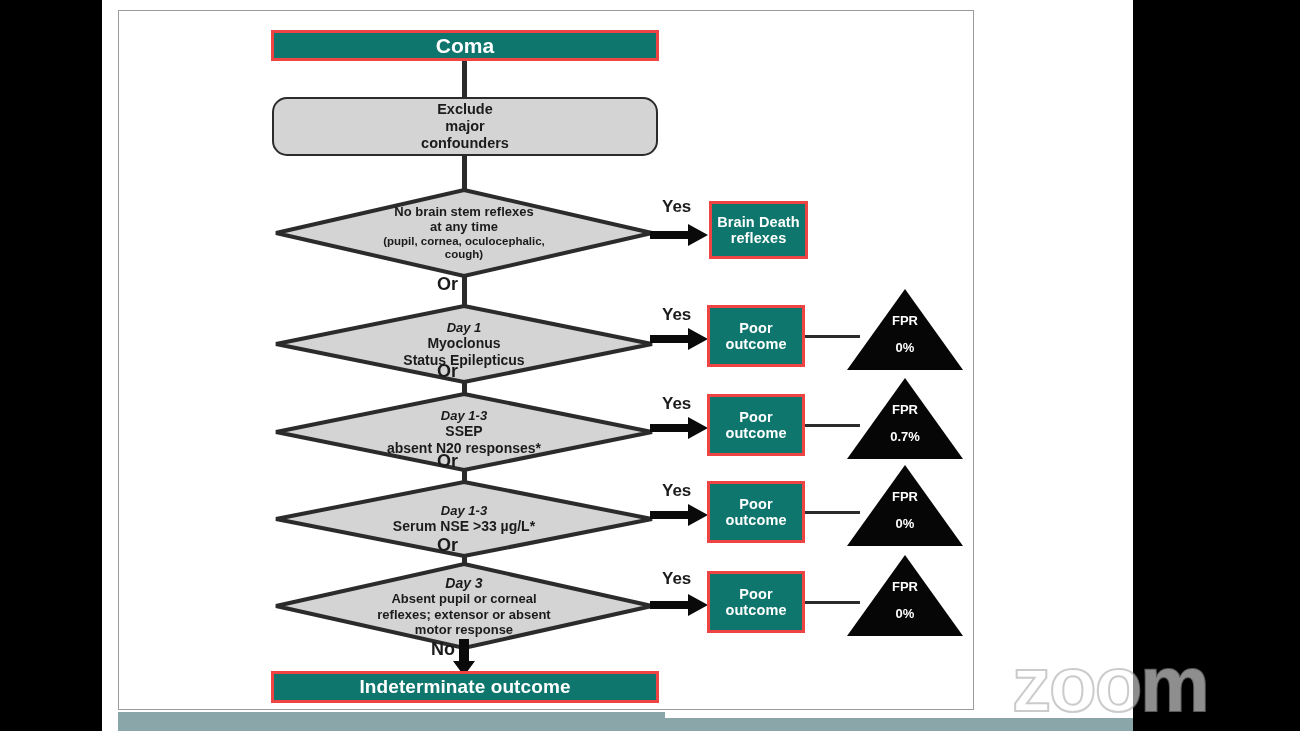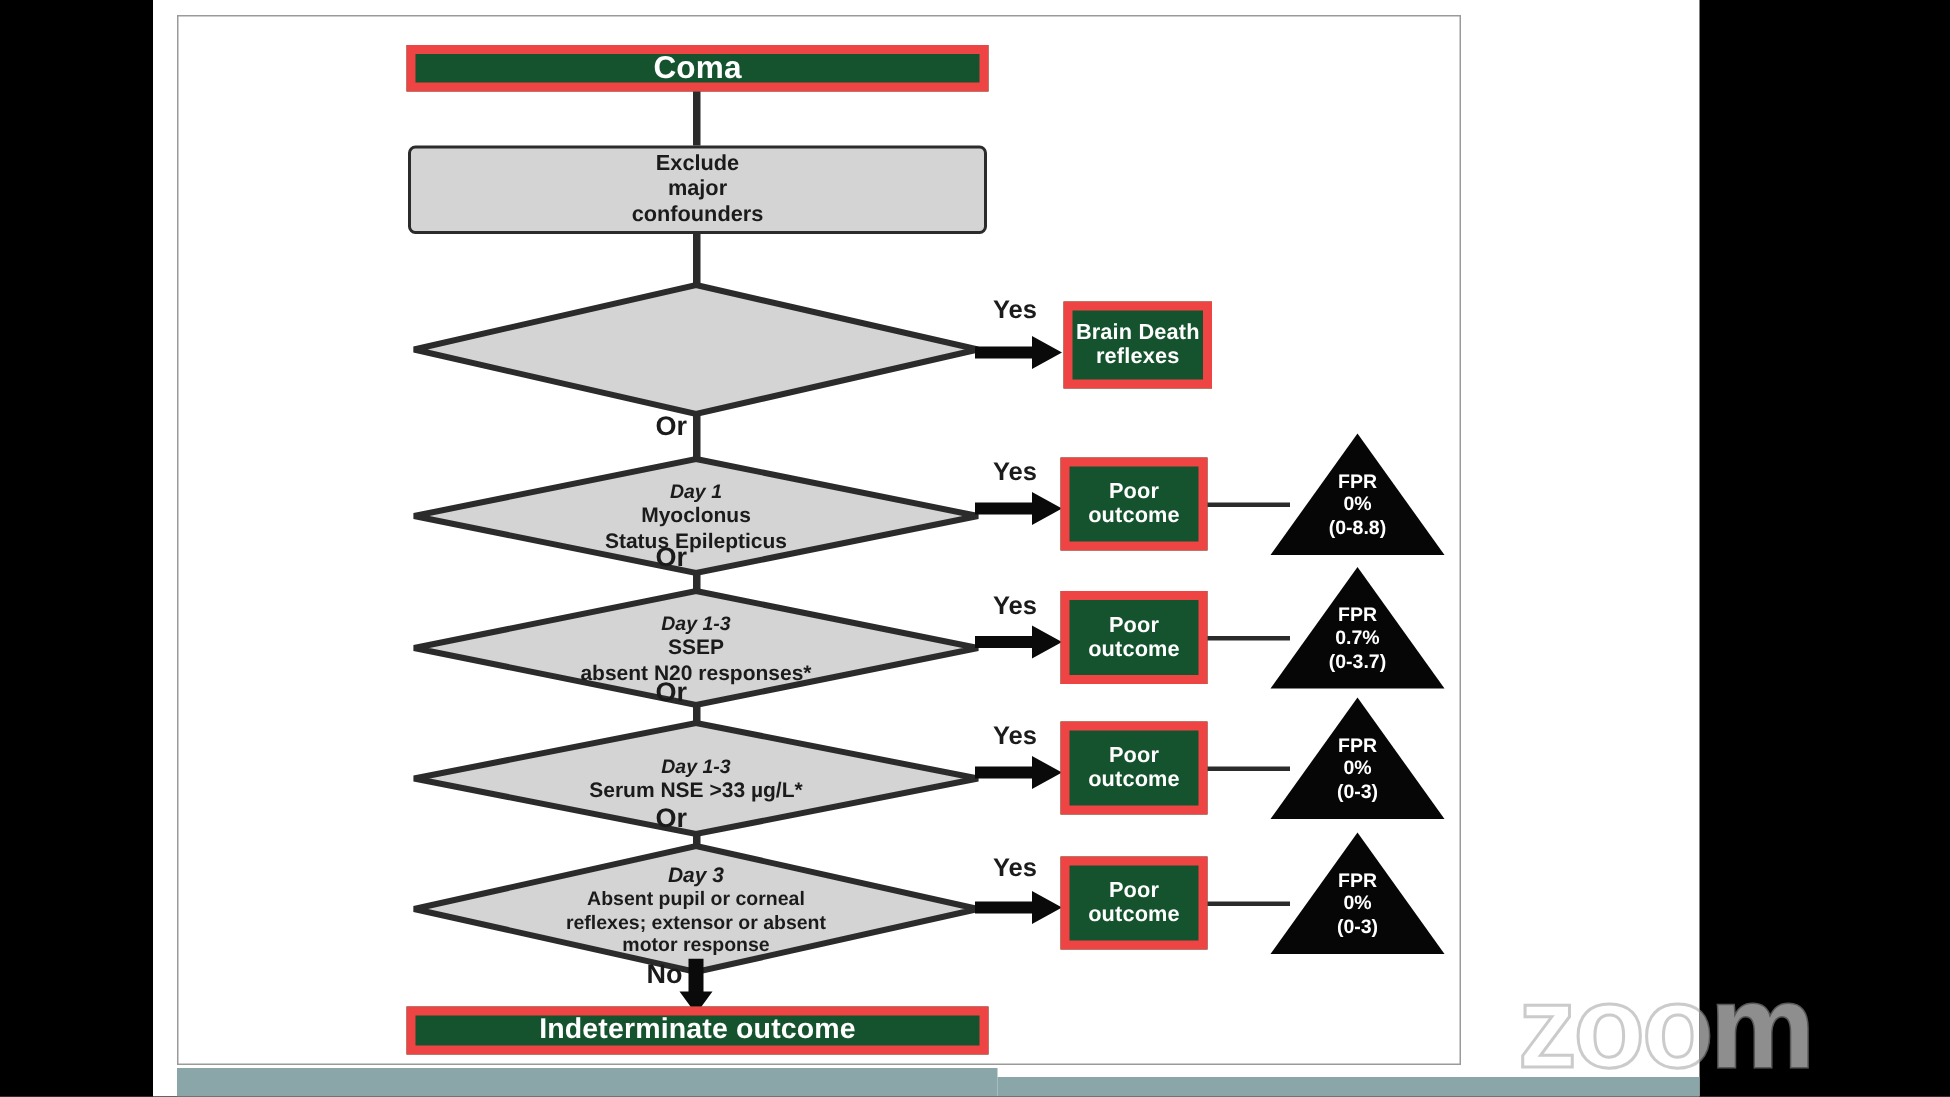--- a/index.html
+++ b/index.html
@@ -25,34 +25,34 @@
   .band {
     position: absolute;
     background: #8aa6a8;
   }
   #band-left  { left: 16px;  top: 712px; width: 547px; height: 19px; }
   #band-right { left: 563px; top: 718px; width: 468px; height: 13px; }
 
   
   .blackbox {
     position: absolute;
-    background: #14532d;
-    border: 6px solid #ef4444;
+    background: #0f766e;
+    border: 3px solid #ef4444;
     color: #fff;
     display: flex; align-items: center; justify-content: center;
     text-align: center;
     font-weight: bold;
     line-height: 1.12;
     letter-spacing: .1px;
   }
   .roundbox {
     position: absolute;
     background: #d4d4d4;
     border: 2px solid #2b2b2b;
-    border-radius: 5px;
+    border-radius: 15px;
     display: flex; align-items: center; justify-content: center;
     text-align: center;
     color: #1b1b1b;
     font-weight: bold;
     line-height: 1.18;
   }
   .vline {
     position: absolute;
     background: #2b2b2b;
     width: 5px;
@@ -71,21 +71,21 @@
     line-height: 1.18; pointer-events: none;
   }
   .dtext .it { font-style: italic; }
 
   .tri { position: absolute; }
   .tri svg { position: absolute; left: 0; top: 0; }
   .tri .ttext {
     position: absolute; left: 0; top: 30%; width: 100%;
     display: flex; flex-direction: column; align-items: center;
     text-align: center; color: #fff; font-weight: bold;
-    line-height: 1.22; font-size: 13px; pointer-events: none;
+    line-height: 1.22; font-size: 13px; pointer-events: none; gap: 12px;
   }
 
   .lbl {
     position: absolute;
     font-weight: bold;
     color: #1b1b1b;
     text-align: center;
   }
   .arrow { position: absolute; }
 
@@ -152,20 +152,26 @@
           <div>major</div>
           <div>confounders</div>
         </div>
       </div>
       <div class="vline" style="left:343px; top:145px; height:38px;"></div>
 
       <div class="diamond" style="left:154px; top:176px; width:382px; height:92px;">
         <svg width="382" height="92" viewBox="0 0 382 92">
           <polygon points="191,3 379,46 191,89 3,46" fill="#d4d4d4" stroke="#2b2b2b" stroke-width="4"></polygon>
         </svg>
+        <div class="dtext" style="font-size:13px;">
+          <div>No brain stem reflexes</div>
+          <div>at any time</div>
+          <div style="font-size:11.5px;">(pupil, cornea, oculocephalic,</div>
+          <div style="font-size:11.5px;">cough)</div>
+        </div>
       </div>
       <div class="lbl" style="left:543px; top:186px; font-size:17px;">Yes</div>
       <svg class="arrow" style="left:531px; top:212px;" width="60" height="24" viewBox="0 0 60 24">
         <path d="M0,8 L38,8 L38,1 L58,12 L38,23 L38,16 L0,16 Z" fill="#0a0a0a"></path>
       </svg>
       <div class="blackbox" style="left:590px; top:190px; width:99px; height:58px; font-size:14.5px;">
         <div>
           <div>Brain Death</div>
           <div>reflexes</div>
         </div>

